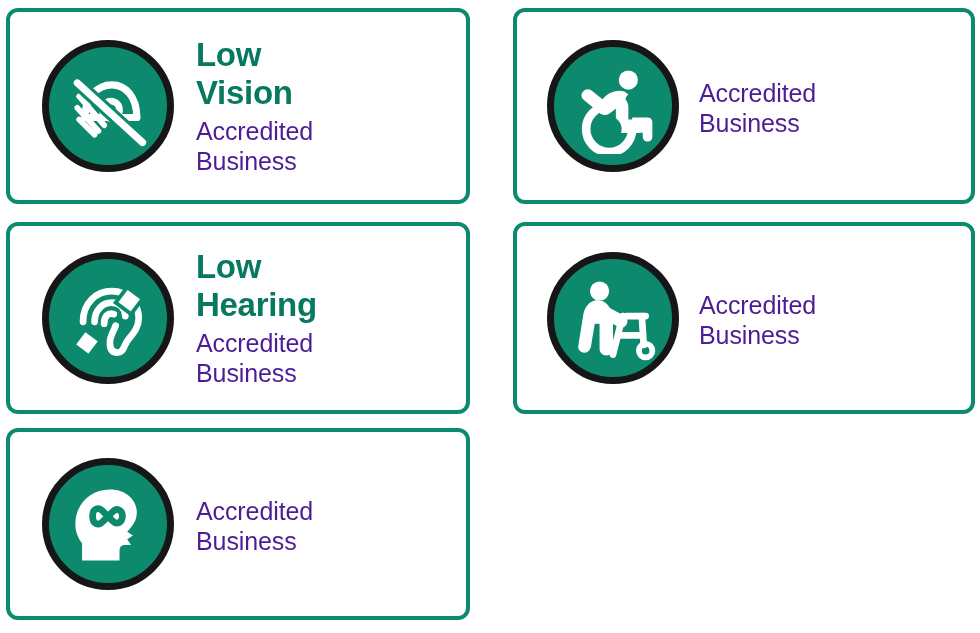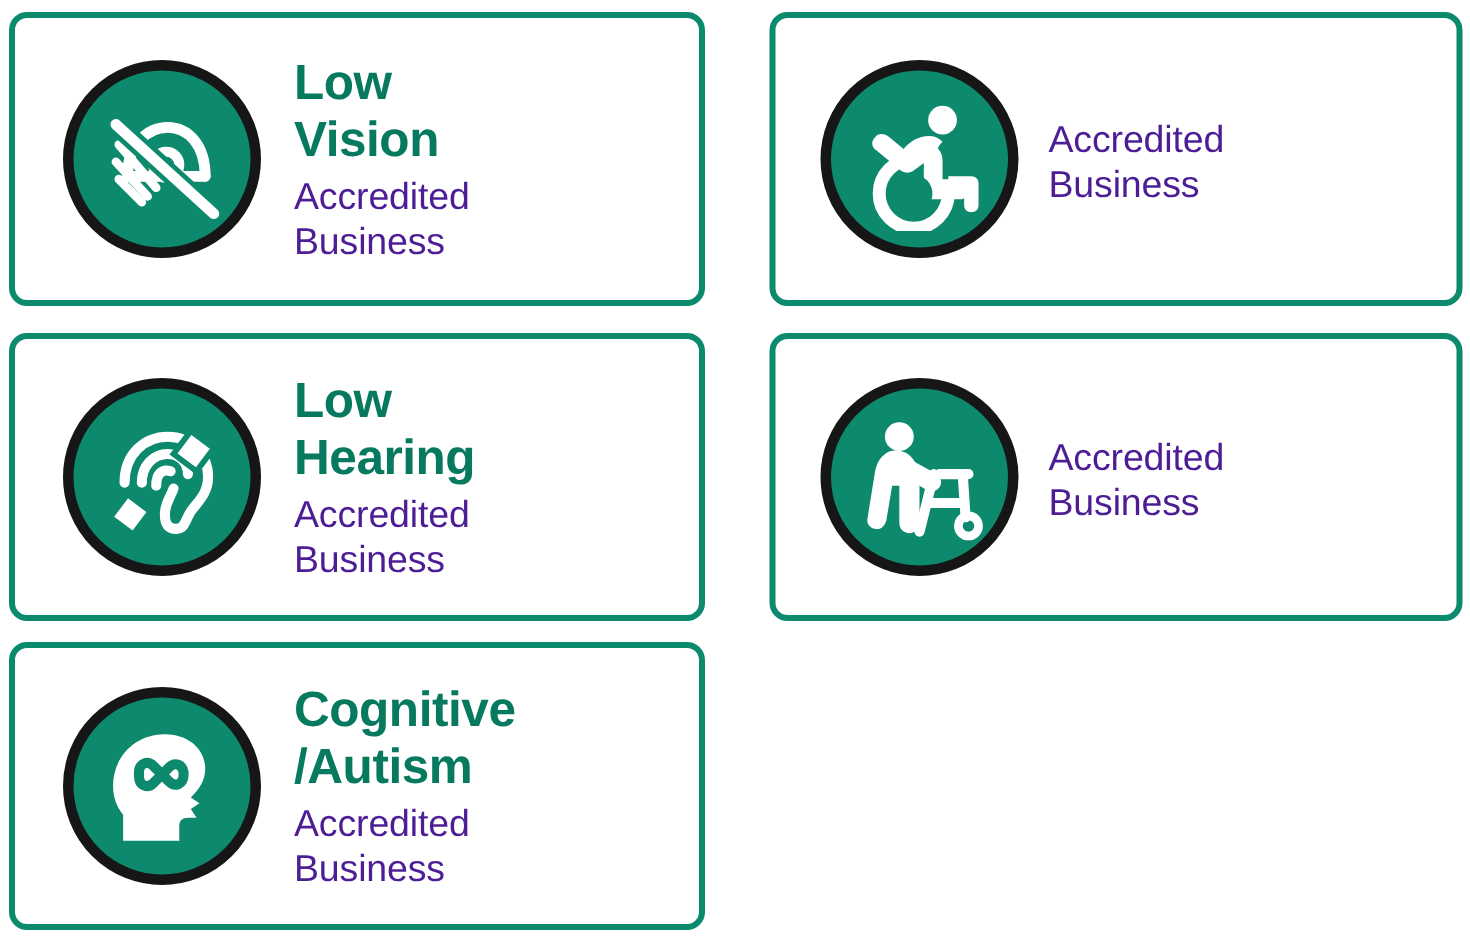--- a/index.html
+++ b/index.html
@@ -211,20 +211,18 @@
                  C62 74 64 72 68 72 L74 72 L70 66 L76 62 L70 58 C76 52 80 46 80 38
                  C80 24 68 14 52 14 Z" fill="#ffffff"></path>
 
         <g fill="none" stroke="#0d8a6e" stroke-width="7" stroke-linecap="round">
           <path d="M34 41 C34 34 40 32 44 36 L55 47 C59 51 65 49 65 42 C65 35 59 33 55 37 L44 48
                    C40 52 34 50 34 43 Z"></path>
         </g>
       </svg>
     </div>
     <div class="card-text">
-      <div class="badge-title">Cognitive
-/Autism</div>
       <div class="badge-subtitle">Accredited
 Business</div>
     </div>
   </div>
 
 </div>
 
 </body></html>

